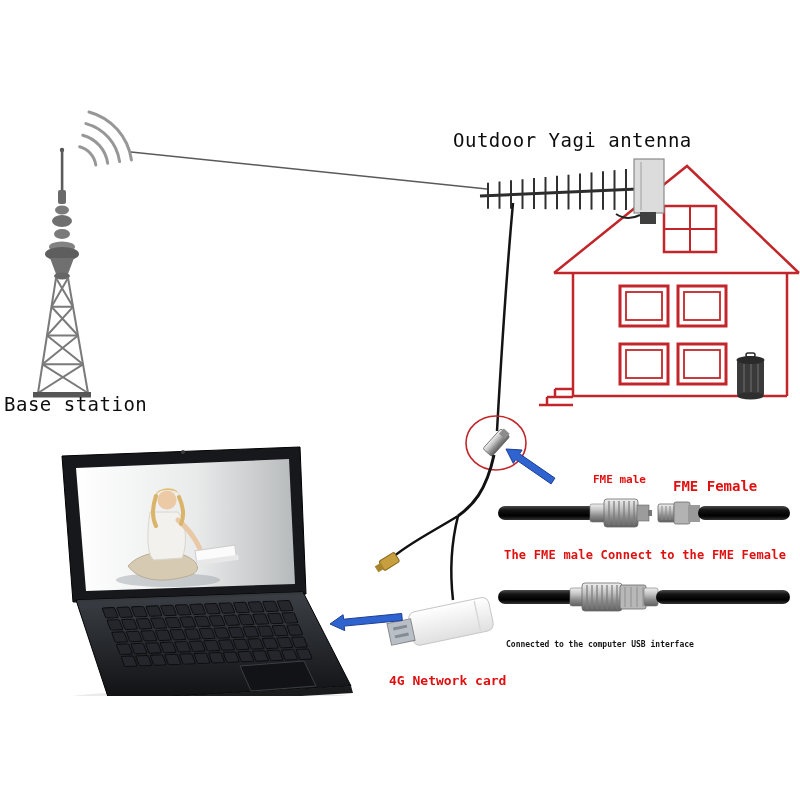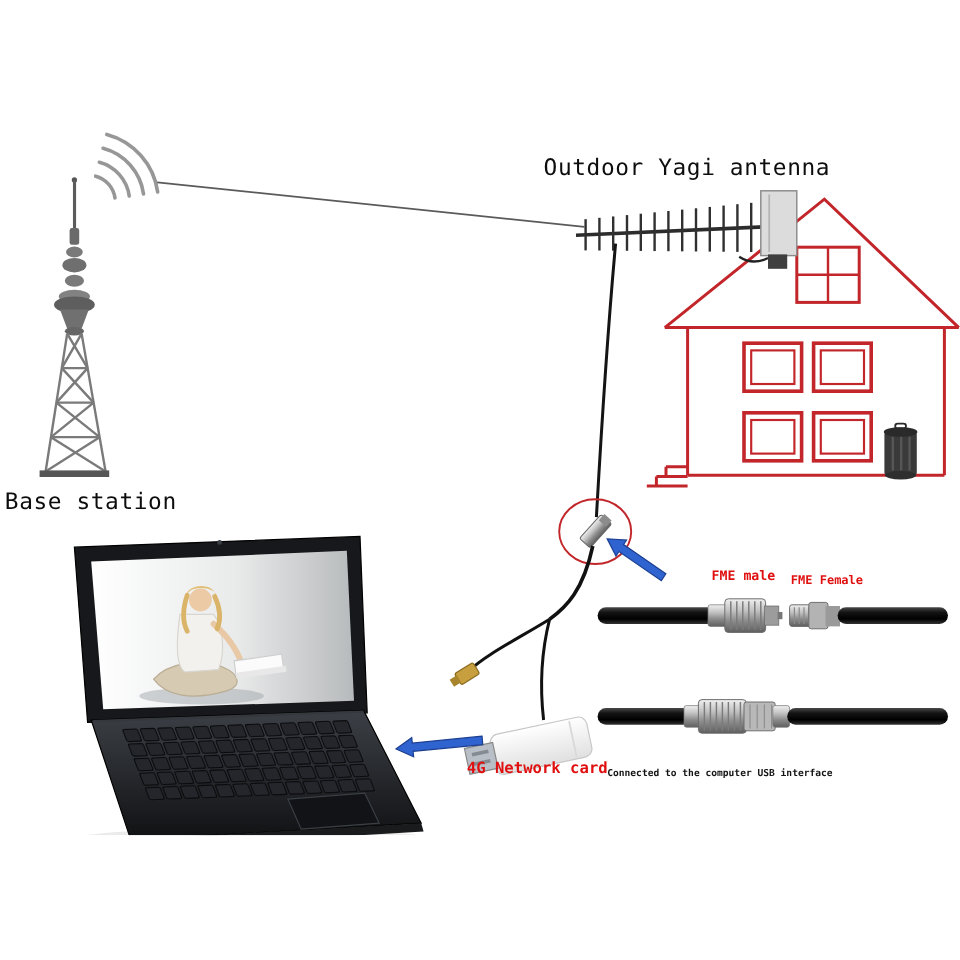--- a/index.html
+++ b/index.html
@@ -1,24 +1,24 @@
 <!DOCTYPE html>
 <html><head>
 <meta charset="utf-8">
 <style>
   html,body{margin:0;padding:0;background:#fff;}
   .canvas{position:relative;width:800px;height:696px;background:#ffffff;overflow:hidden;
           font-family:"DejaVu Sans Mono",monospace;}
   .canvas svg{position:absolute;left:0;top:0;}
   .lbl{position:absolute;white-space:nowrap;line-height:1.1;}
   .lbl-main{font-size:19px;color:#0d0d0d;letter-spacing:.5px;}
-  .lbl-red-xs{font-size:10px;font-weight:bold;color:#e01010;}
+  .lbl-red-xs{font-size:14px;font-weight:bold;color:#e01010;margin-left:14px;}
   .lbl-red-s{font-size:11px;font-weight:bold;color:#e01010;}
   .lbl-red-m{font-size:12px;font-weight:bold;color:#e01010;letter-spacing:.2px;}
-  .lbl-red-l{font-size:13px;font-weight:bold;color:#e01010;}
+  .lbl-red-l{font-size:13px;font-weight:bold;color:#e01010;margin-top:40px;}
   .lbl-note{font-size:8px;font-weight:bold;color:#141414;text-align:right;}
 </style>
 </head>
 <body>
 
 <div class="canvas">
 
 <svg width="800" height="800" viewBox="0 0 800 800">
   <defs>
     <linearGradient id="gradMetal" x1="0" y1="0" x2="0" y2="1">
@@ -279,19 +279,20 @@
           <rect x="131.4" y="49.2" width="12.4" height="10.2" rx="1.4" fill="#24262b" stroke="#0b0c0e" stroke-width="0.9"></rect>
           <rect x="146" y="49.2" width="12.4" height="10.2" rx="1.4" fill="#24262b" stroke="#0b0c0e" stroke-width="0.9"></rect>
           <rect x="160.6" y="49.2" width="12.4" height="10.2" rx="1.4" fill="#24262b" stroke="#0b0c0e" stroke-width="0.9"></rect>
           <rect x="175.2" y="49.2" width="12.4" height="10.2" rx="1.4" fill="#24262b" stroke="#0b0c0e" stroke-width="0.9"></rect>
         </g>
     <polygon points="240,666 304,661 316,686 251,691" fill="#111316" stroke="#3a3f44" stroke-width="1"></polygon>
   </g>
 </svg>
 
 <div class="lbl lbl-main" style="left:453px;top:130px">Outdoor Yagi antenna</div>
-<div class="lbl lbl-main" style="left:4px;top:408px">Base station</div>
+<div class="lbl lbl-main" style="left:4px;top:394px">Base station</div>
 <div class="lbl lbl-s lbl-red-s" style="left:593px;top:474px">FME male</div>
 <div class="lbl lbl-red-xs" style="left:659px;top:479px">FME Female</div>
+<div class="lbl lbl-red-m" style="left:504px;top:549px">The FME male Connect to the FME Female</div>
 <div class="lbl lbl-red-l" style="left:389px;top:634px">4G Network card</div>
 <div class="lbl lbl-note" style="left:506px;top:641px">Connected to the computer USB interface</div>
 
 </div>
 
 </body></html>

